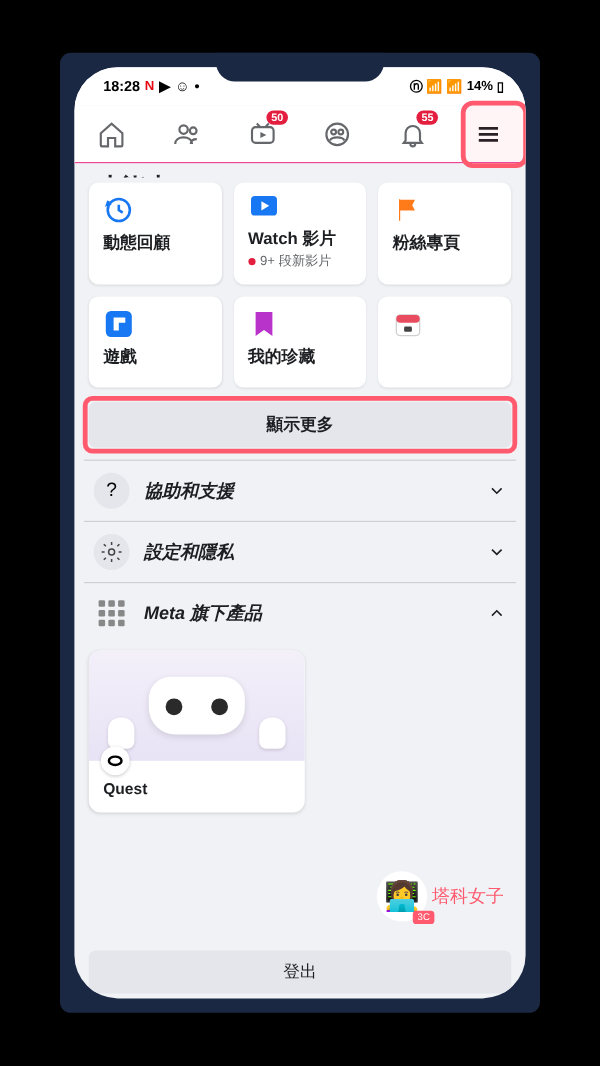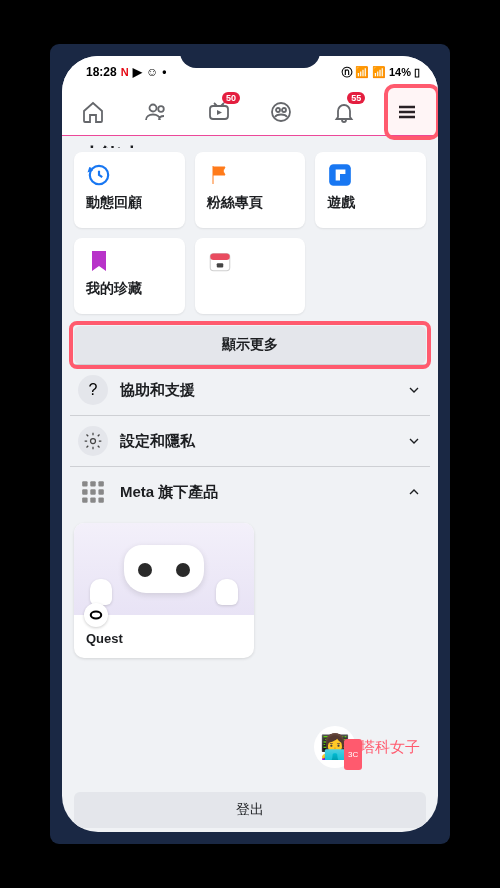--- a/index.html
+++ b/index.html
@@ -22,45 +22,45 @@
 .content { flex: 1; overflow-y: auto; padding: 8px 12px 0; }
 .title-row { font-size: 22px; font-weight: 800; color: #1c1e21; padding: 2px 4px 10px; letter-spacing: -0.5px; }
 
 .grid { display: grid; grid-template-columns: 1fr 1fr 1fr; gap: 10px; }
 .card { background: #fff; border-radius: 8px; padding: 10px 12px 12px; box-shadow: 0 1px 2px rgba(0,0,0,0.08); min-height: 76px; position: relative; }
 .card-icon { width: 26px; height: 26px; margin-bottom: 6px; display: flex; align-items: center; justify-content: center; }
 .card-label { font-size: 14px; font-weight: 600; color: #1c1e21; }
 .card-sub { font-size: 11px; color: #65676b; display: flex; align-items: center; gap: 4px; margin-top: 2px; }
 .dot { width: 6px; height: 6px; background: #e41e3f; border-radius: 50%; }
 
-.show-more { margin: 12px 0 0; background: #e4e6eb; color: #1c1e21; font-size: 14px; font-weight: 600; text-align: center; padding: 10px; border-radius: 6px; position: relative; }
+.show-more { margin: 12px 0 10px; background: #e4e6eb; color: #1c1e21; font-size: 14px; font-weight: 600; text-align: center; padding: 10px; border-radius: 6px; position: relative; }
 .show-more-hl { position: absolute; inset: -5px; border: 4px solid #ff5a6e; border-radius: 8px; }
 
 .sect { display: flex; align-items: center; padding: 10px 4px; gap: 12px; }
 .sect-icon { width: 30px; height: 30px; border-radius: 50%; background: #e4e6eb; display: flex; align-items: center; justify-content: center; font-size: 16px; }
-.sect-label { flex: 1; font-size: 15px; font-weight: 700; color: #1c1e21; }
+.sect-label { flex: 1; font-size: 15px; font-weight: 700; color: #1c1e21; font-style: italic; }
 .chev { width: 16px; height: 16px; stroke: #1c1e21; fill: none; stroke-width: 2; }
 .hr { height: 1px; background: #ced0d4; margin: 0 -4px; }
 
 .meta-card { background: #fff; border-radius: 10px; width: 180px; margin: 6px 0 10px; box-shadow: 0 1px 3px rgba(0,0,0,0.12); overflow: hidden; }
 .meta-img { height: 92px; background: linear-gradient(180deg,#f3f0fa 0%, #e8e3f5 100%); position: relative; display: flex; align-items: center; justify-content: center; }
 .headset { width: 80px; height: 48px; background: #fff; border-radius: 18px 18px 22px 22px; position: relative; box-shadow: 0 2px 6px rgba(0,0,0,0.12); }
 .headset::before, .headset::after { content:""; position:absolute; width:14px; height:14px; background:#2a2a2a; border-radius:50%; top:18px; }
 .headset::before { left: 14px; } .headset::after { right: 14px; }
 .ctrl { position:absolute; width:22px; height:26px; background:#fff; border-radius:10px 10px 6px 6px; bottom:10px; box-shadow: 0 1px 3px rgba(0,0,0,0.15);}
 .ctrl-l { left: 16px; } .ctrl-r { right: 16px; }
 .oculus-badge { position: absolute; left: 10px; bottom: -12px; width: 24px; height: 24px; background: #fff; border-radius: 50%; display: flex; align-items: center; justify-content: center; box-shadow: 0 1px 3px rgba(0,0,0,0.2); }
 .meta-body { padding: 16px 12px 10px; }
 .meta-title { font-size: 13px; font-weight: 700; color: #1c1e21; margin-bottom: 2px; }
 .meta-desc { font-size: 11px; color: #65676b; line-height: 1.4; }
 
 .watermark { position: absolute; right: 18px; bottom: 64px; display: flex; align-items: center; gap: 4px; }
 .wm-avatar { width: 42px; height: 42px; border-radius: 50%; background: #fff; display:flex; align-items:center; justify-content:center; font-size:24px; }
 .wm-text { font-size: 15px; font-weight: 400; color: #ff5a6e; }
-.wm-sub { position:absolute; left: 30px; bottom: -2px; background:#ff5a6e; color:#fff; font-size:8px; padding:11px 4px; border-radius:3px; }
+.wm-sub { position:absolute; left: 30px; bottom: -2px; background:#ff5a6e; color:#fff; font-size:8px; padding:1px 4px; border-radius:3px; }
 
 .logout { position: absolute; bottom: 4px; left: 12px; right: 12px; background: #e4e6eb; color: #1c1e21; font-size: 14px; font-weight: 500; text-align: center; padding: 9px; border-radius: 6px 6px 0 0; }
 </style>
 </head>
 <body>
 
 <div class="phone">
   <div class="notch"></div>
   <div class="screen">
 
@@ -133,20 +133,33 @@
 
       <div class="grid">
         <div class="card">
           <div class="card-icon">
             <svg width="26" height="26" viewBox="0 0 24 24" fill="none" stroke="#1877f2" stroke-width="2">
                 <circle cx="12" cy="12" r="8.5"></circle>
                 <path d="M12 8v4l3 2M4 5l-1 3 3-1"></path>
               </svg>
           </div>
           <div class="card-label">動態回顧</div>
+        </div>
+        <div class="card" style="padding-top:6px">
+          <div class="card-icon">
+            <svg width="26" height="26" viewBox="0 0 24 24">
+                <rect x="2" y="5" width="20" height="15" rx="3" fill="#1877f2"></rect>
+                <path d="M10 9l6 3.5-6 3.5z" fill="#fff"></path>
+              </svg>
+          </div>
+          <div class="card-label">Watch 影片</div>
+          <div class="card-sub">
+              <span class="dot"></span>
+              <span>9+ 段新影片</span>
+            </div>
         </div>
         <div class="card">
           <div class="card-icon">
             <svg width="24" height="24" viewBox="0 0 24 24">
                 <path d="M5 3v18M5 4h12l-2 4 2 4H5" fill="#ff7b1a" stroke="#ff7b1a" stroke-width="1"></path>
               </svg>
           </div>
           <div class="card-label">粉絲專頁</div>
         </div>
         <div class="card">

